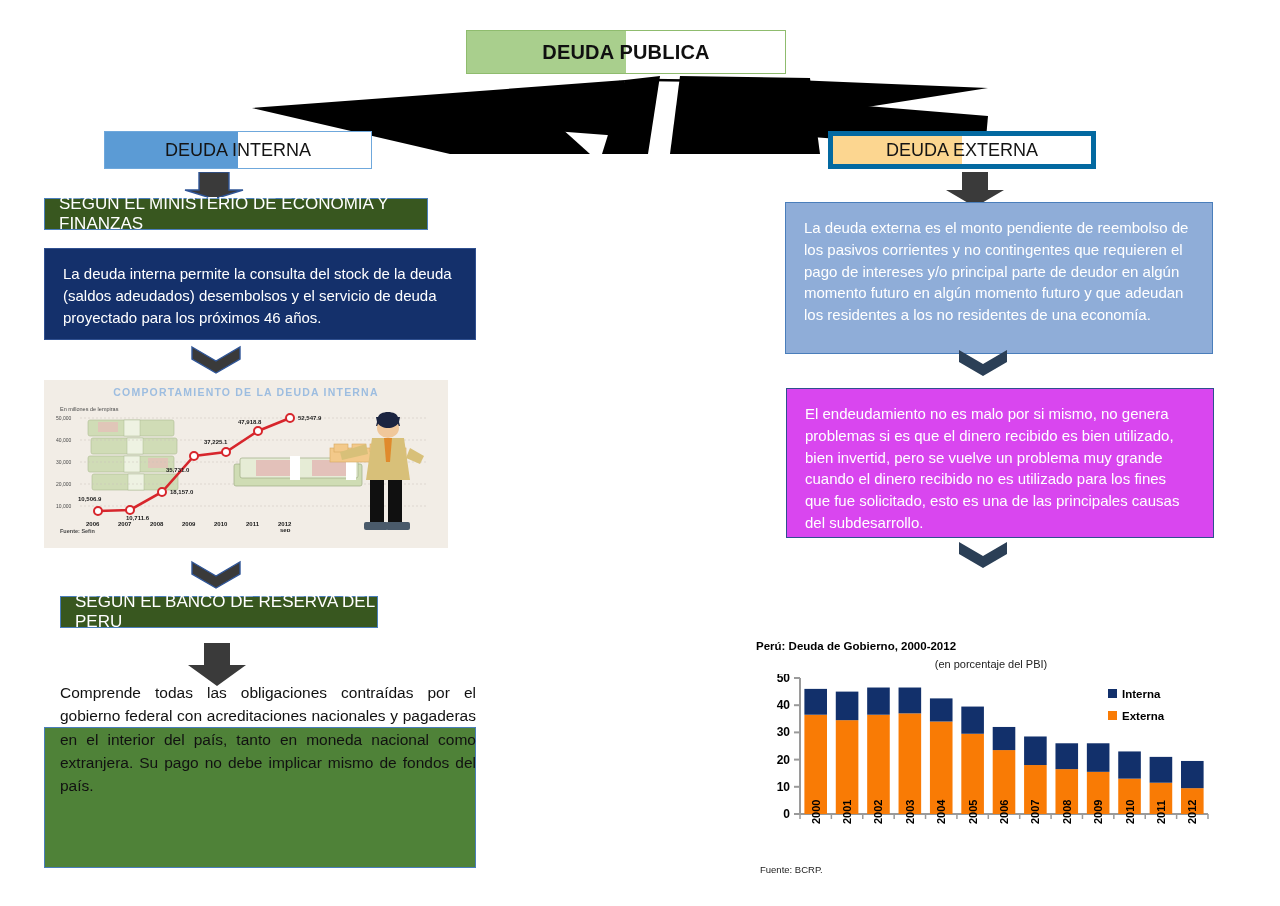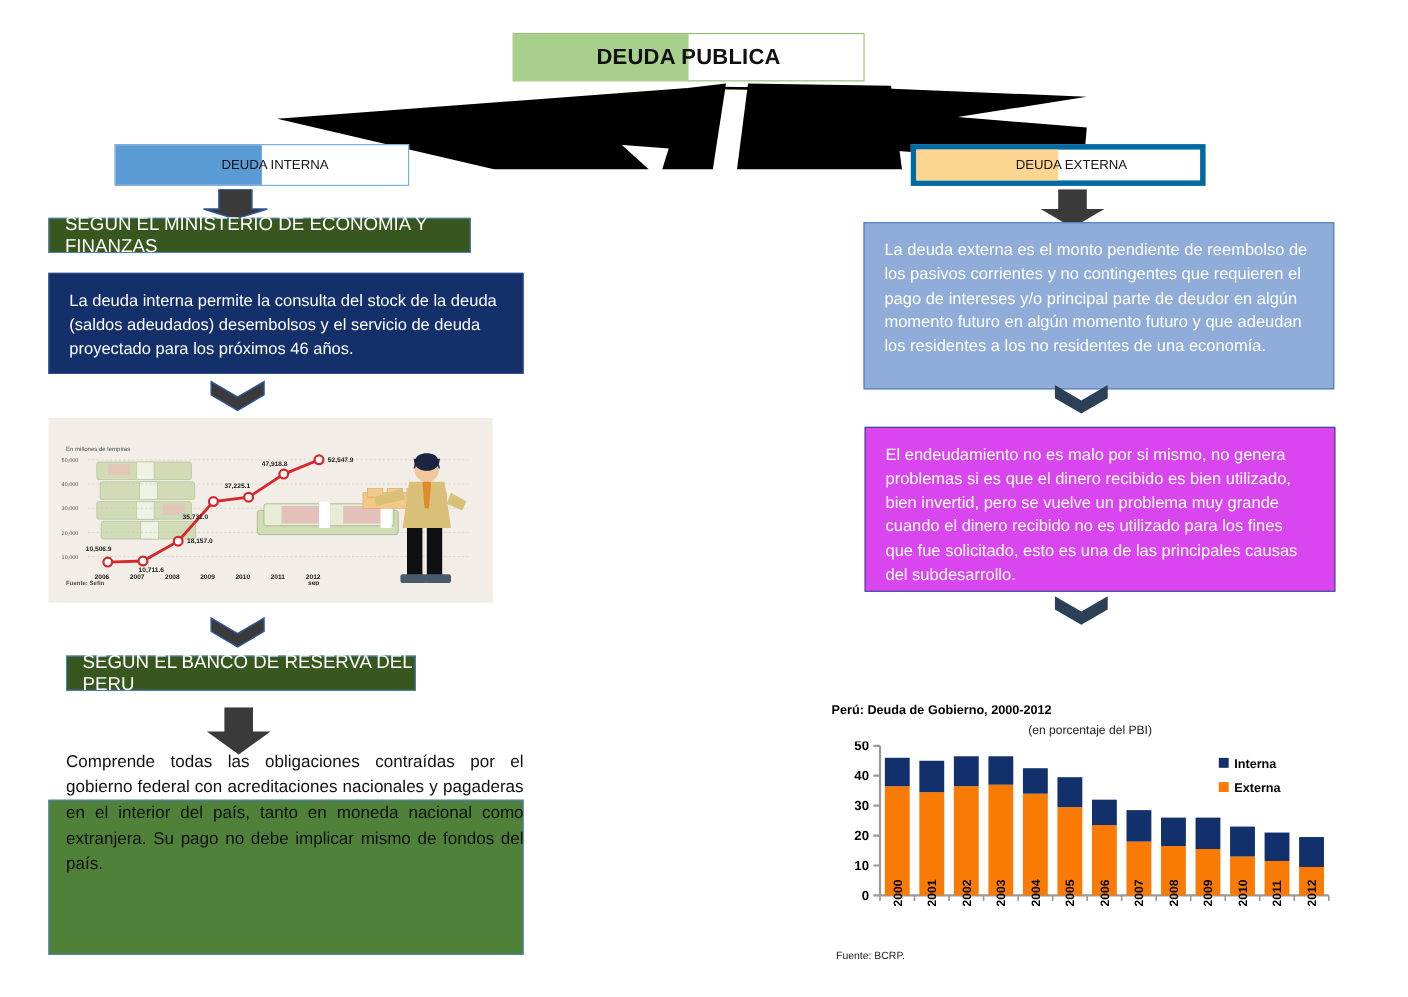--- a/index.html
+++ b/index.html
@@ -30,21 +30,21 @@
   
   #ribbon{left:250px;top:58px;width:740px;height:96px;}
   #ribbon svg{display:block;}
 
   
   .branch{height:38px;background:#ffffff;}
   .branch .fill{position:absolute;left:0;top:0;width:50%;height:100%;}
   .branch .txt{
     position:absolute;left:0;top:0;width:100%;height:100%;
     display:flex;align-items:center;justify-content:center;
-    font-size:12px;color:#141414;margin-left:12px;
+    font-size:18px;color:#141414;
   }
   #branch-interna{left:104px;top:131px;width:268px;border:1px solid #6fa8dc;}
   #branch-interna .fill{background:#5b9bd5;}
   #branch-externa{left:828px;top:131px;width:268px;border:5px solid #0369a1;}
   #branch-externa .fill{background:#fcd690;}
 
   
   .arrow-down svg{display:block;}
   .chevron svg{display:block;}
 
@@ -181,20 +181,21 @@
   <span>La deuda interna permite la consulta del stock de la deuda (saldos adeudados) desembolsos y el servicio de deuda proyectado para los próximos 46 años.</span>
 </div>
 
 <div class="abs chevron" style="left:188px;top:345px;">
   <svg width="56" height="30" viewBox="0 0 56 30">
     <path d="M4,2 L28,16 L52,2 L52,14 L28,28 L4,14 Z" fill="#3a3a3a" stroke="#2f5597" stroke-width="1.4"></path>
   </svg>
 </div>
 
 <div class="abs" id="infographic">
+  <div id="ig-title">COMPORTAMIENTO DE LA DEUDA INTERNA</div>
   <div id="ig-units">En millones de lempiras</div>
   <div id="ig-source">Fuente: Sefin</div>
 
   <svg id="ig-plot" viewBox="0 0 390 130">
 
     <g opacity="0.95">
       <g transform="translate(34,18)">
         <rect x="0" y="0" width="86" height="16" rx="2" fill="#cfdcb4" stroke="#a9b98e" stroke-width="0.6"></rect>
         <rect x="36" y="0" width="16" height="16" fill="#eef3e2" stroke="#a9b98e" stroke-width="0.5"></rect>
         <rect x="3" y="18" width="86" height="16" rx="2" fill="#cfdcb4" stroke="#a9b98e" stroke-width="0.6"></rect>

